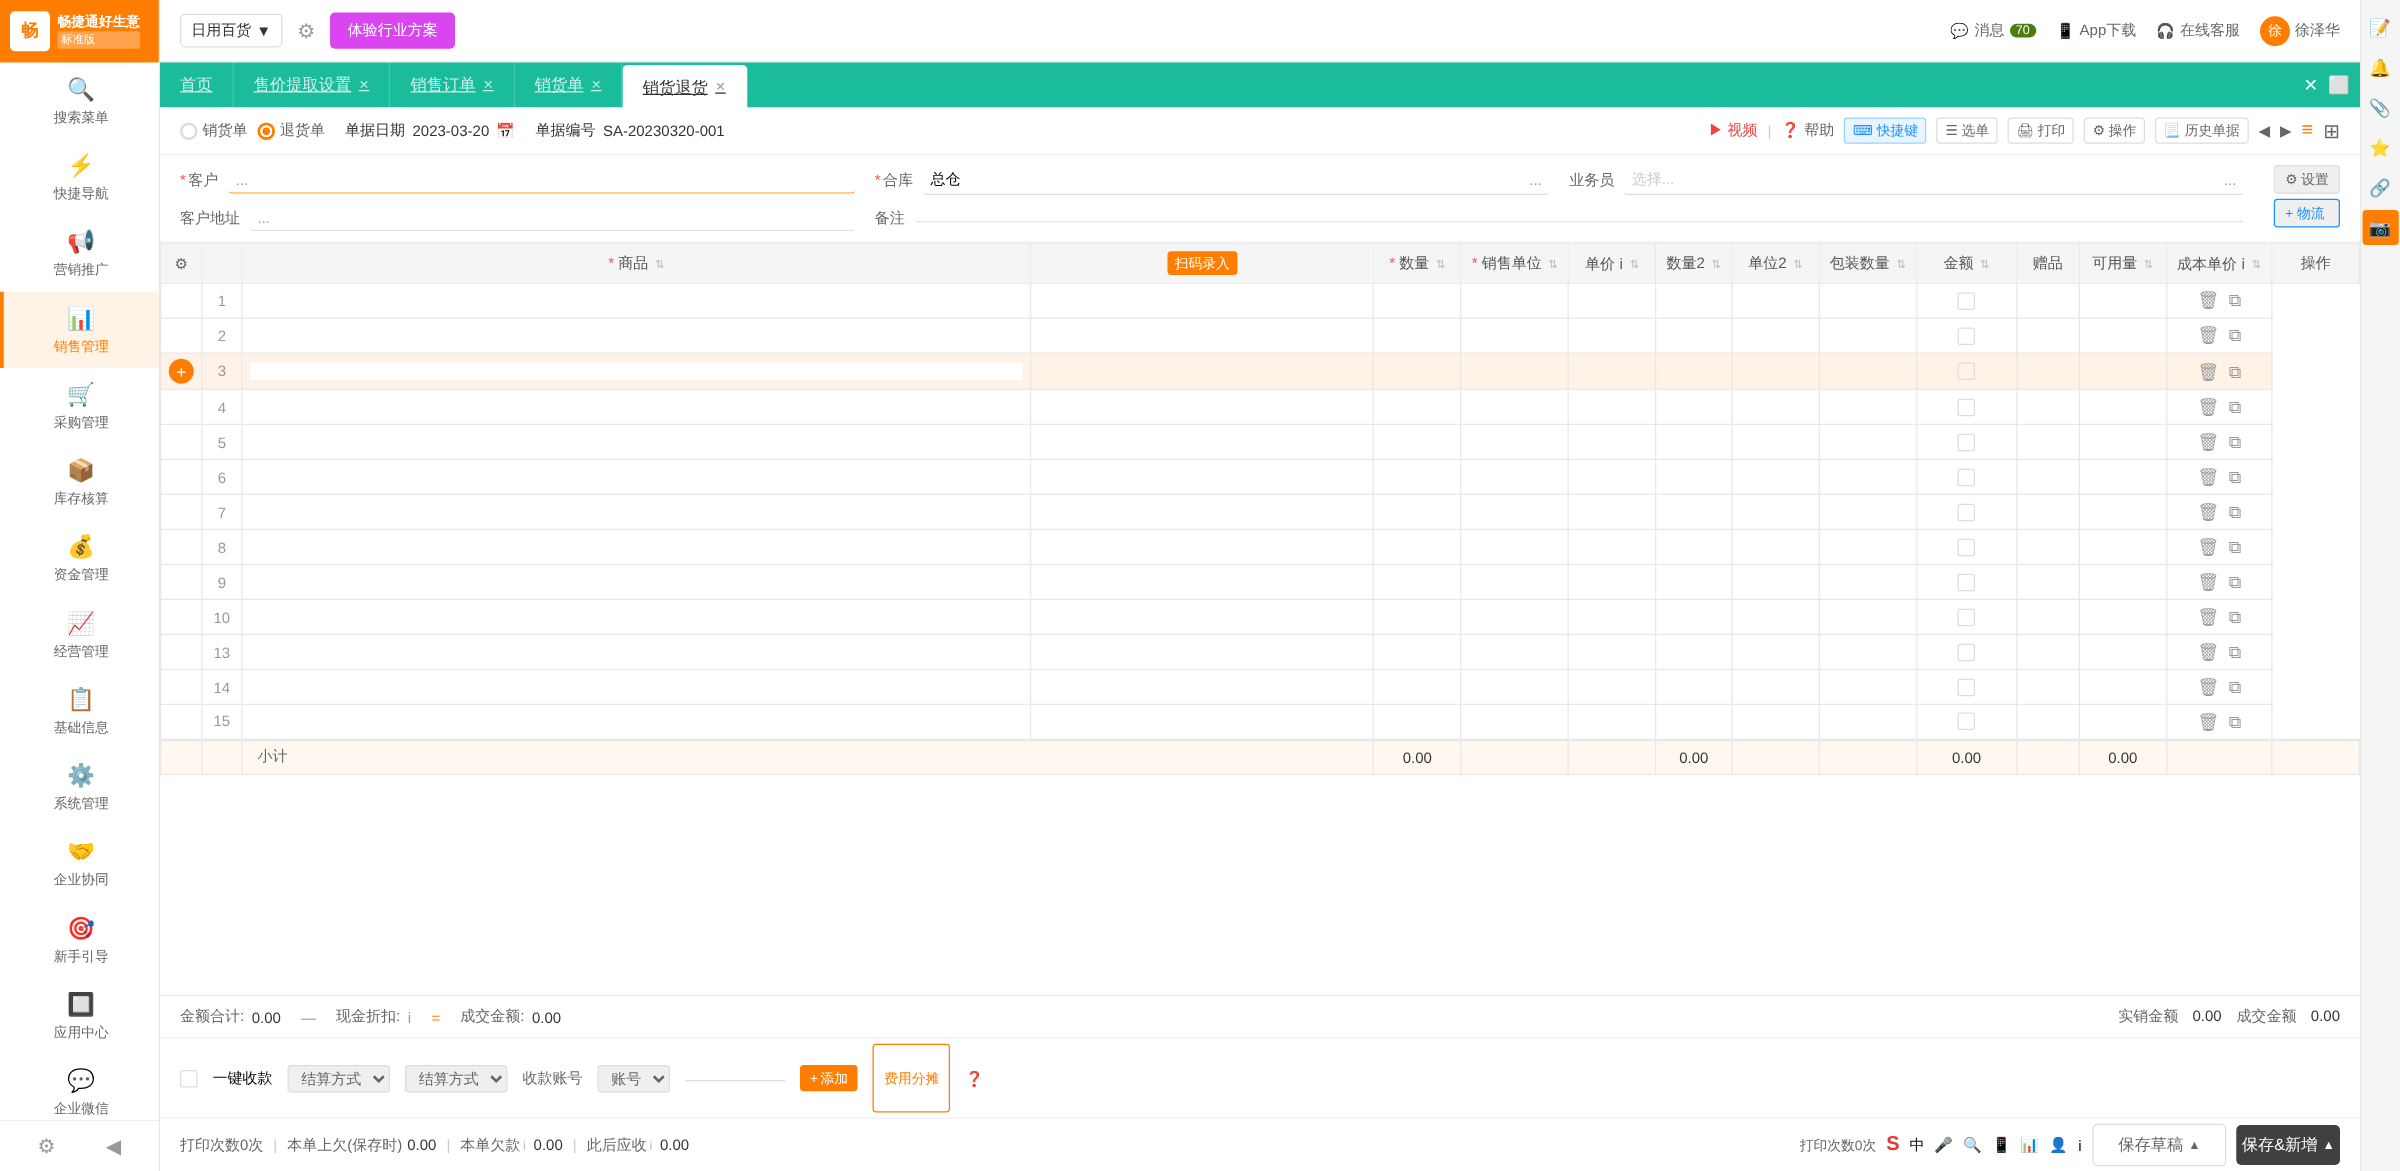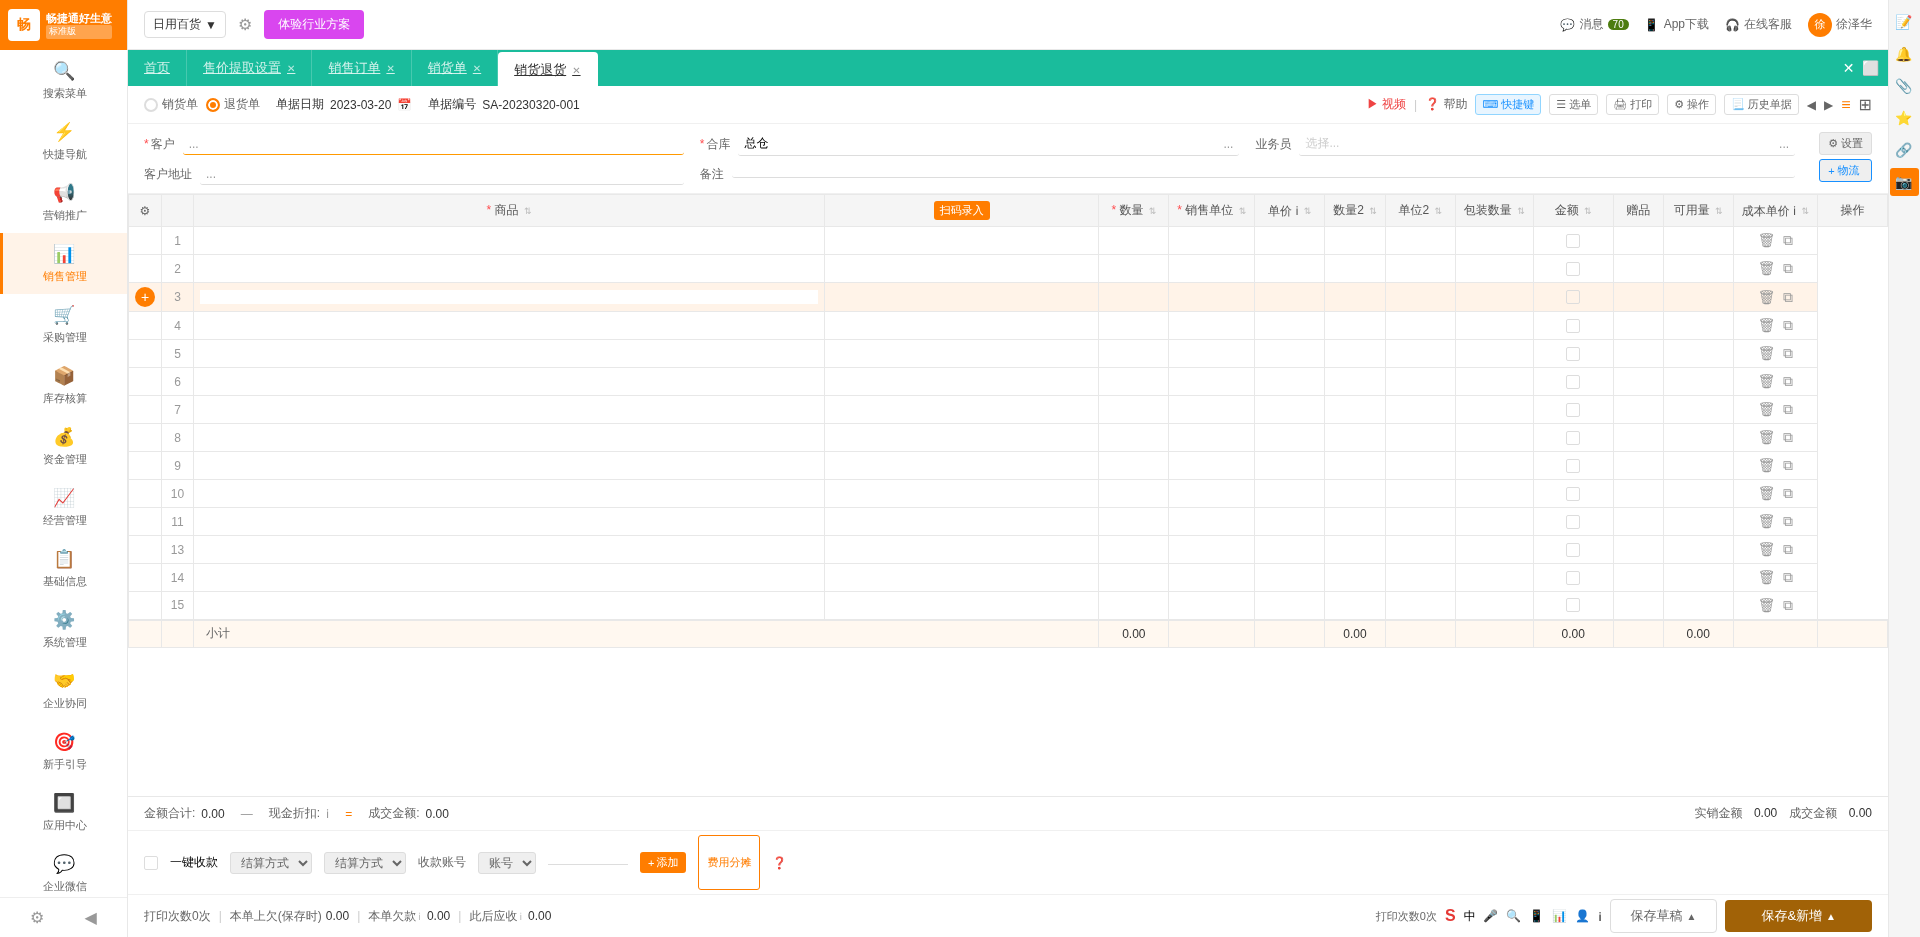--- a/index.html
+++ b/index.html
@@ -115,21 +115,21 @@
     .payment-checkbox { width: 14px; height: 14px; border: 1px solid #ddd; border-radius: 2px; }
     .payment-select { border: 1px solid #ddd; border-radius: 3px; padding: 2px 6px; font-size: 12px; color: #666; }
     .add-fee-btn { background: #ff7d00; color: #fff; border: none; border-radius: 3px; padding: 3px 8px; cursor: pointer; font-size: 11px; display: flex; align-items: center; gap: 2px; }
     .fee-split-btn { border: 1px solid #ff7d00; color: #ff7d00; background: none; border-radius: 3px; padding: 19px 8px; cursor: pointer; font-size: 11px; }
     .help-icon { color: #999; cursor: pointer; }
     .summary-row { display: flex; align-items: center; padding: 4px 16px; font-size: 12px; border-top: 1px solid #f0f0f0; }
     .summary-text { color: #666; }
     .summary-value { color: #333; }
     .summary-divider { color: #ccc; margin: 0 8px; }
     .btn-save-draft { border: 1px solid #ddd; background: #fff; color: #666; border-radius: 4px; padding: 7px 20px; cursor: pointer; font-size: 13px; display: flex; align-items: center; gap: 4px; }
-    .btn-save-new { background: #a16207; color: #fff; border: none; border-radius: 4px; padding: 7px 36px; cursor: pointer; font-size: 13px; display: flex; align-items: center; gap: 4px; }
+    .btn-save-new { background: #404040; color: #fff; border: none; border-radius: 4px; padding: 7px 4px; cursor: pointer; font-size: 13px; display: flex; align-items: center; gap: 4px; }
     .btn-chevron { font-size: 10px; }
 
     
     .right-sidebar { width: 32px; background: #f5f5f5; display: flex; flex-direction: column; align-items: center; padding-top: 8px; gap: 4px; border-left: 1px solid #e8e8e8; }
     .right-sidebar-icon { color: #999; font-size: 14px; padding: 6px; cursor: pointer; border-radius: 3px; }
     .right-sidebar-icon.active { background: #ff7d00; color: #fff; }
   </style>
 </head>
 <body>
 
@@ -665,47 +665,20 @@
       <td></td>
       <td>
         <span class="row-op-btn">🗑</span>
         <span class="row-op-btn">⧉</span>
       </td>
     </tr>
             <tr>
       <td style="width:32px;">
         
       </td>
-      <td style="color:#999;">11</td>
-      <td class="col-product">
-        
-      </td>
-      <td></td>
-      <td></td>
-      <td></td>
-      <td></td>
-      <td></td>
-      <td></td>
-      <td></td>
-      <td>
-        <div class="checkbox-cell">
-                  <div class="cb"></div>
-                </div>
-      </td>
-      <td></td>
-      <td></td>
-      <td>
-        <span class="row-op-btn">🗑</span>
-        <span class="row-op-btn">⧉</span>
-      </td>
-    </tr>
-            <tr>
-      <td style="width:32px;">
-        
-      </td>
       <td style="color:#999;">13</td>
       <td class="col-product">
         
       </td>
       <td></td>
       <td></td>
       <td></td>
       <td></td>
       <td></td>
       <td></td>

